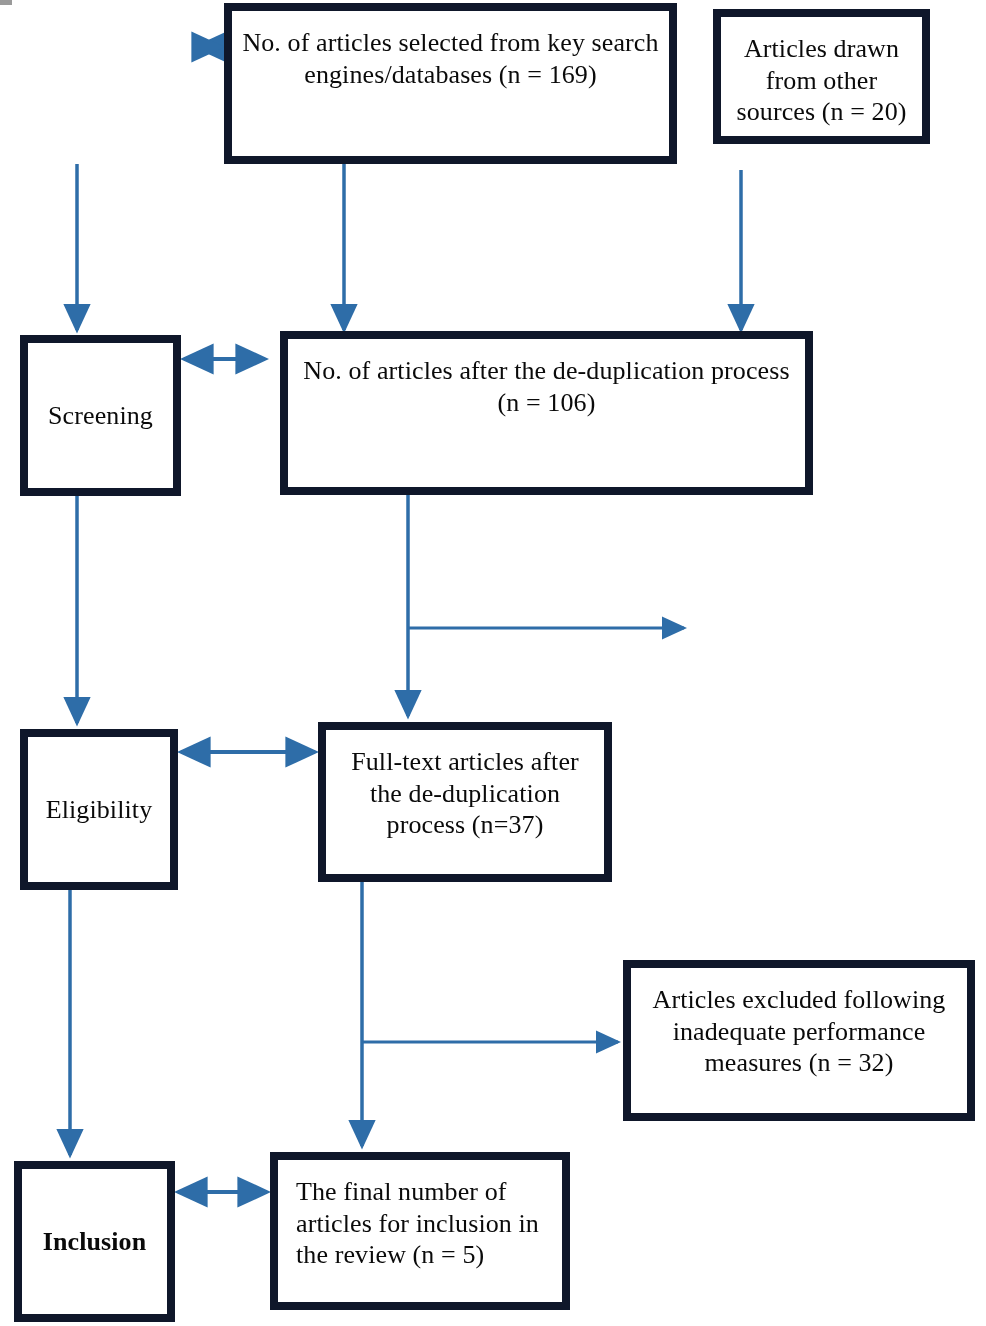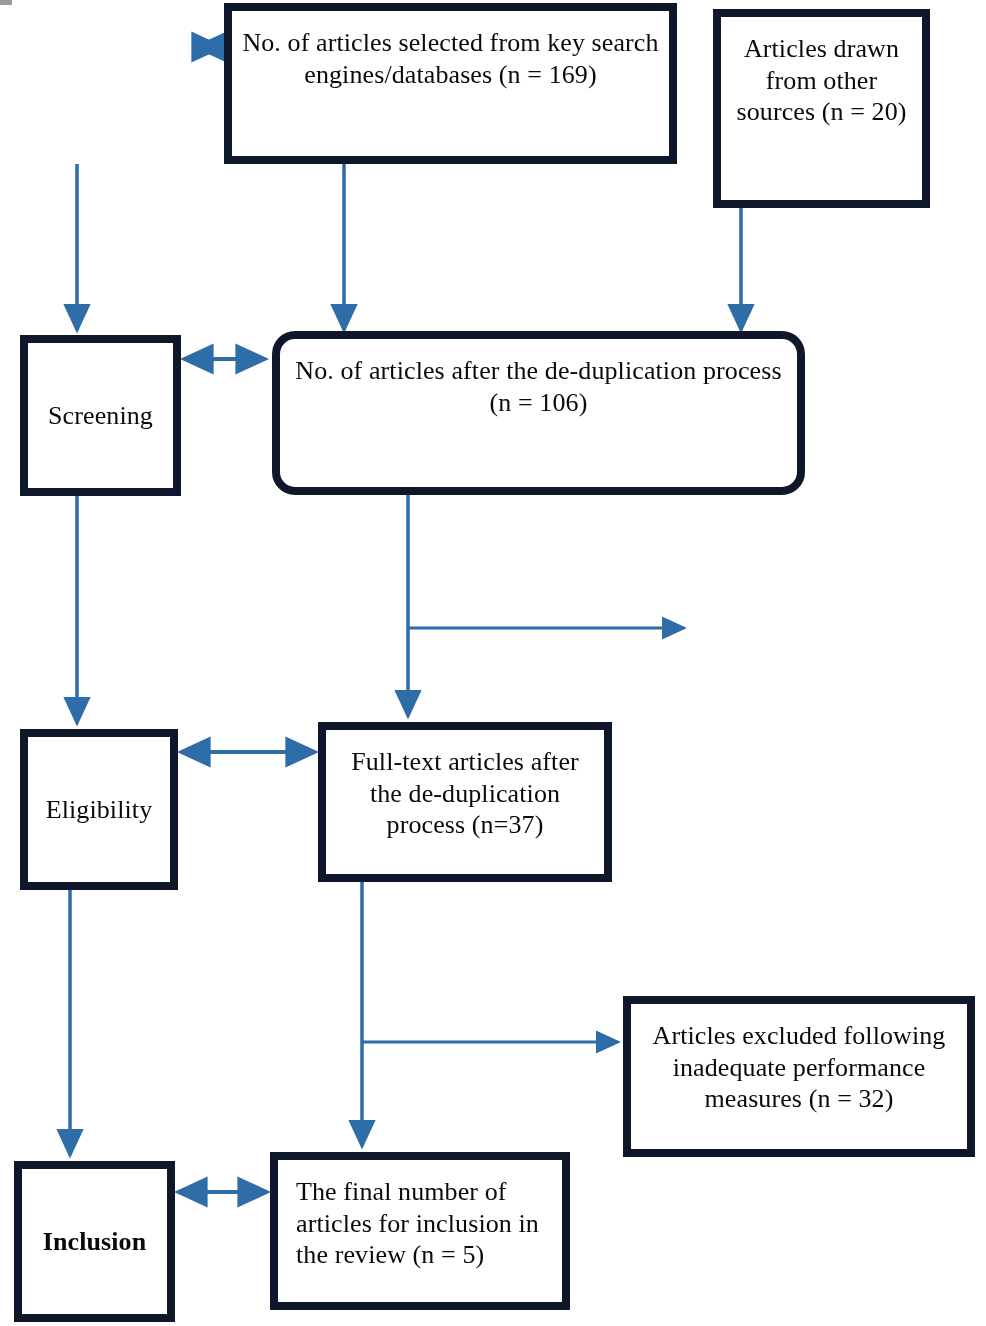--- a/index.html
+++ b/index.html
@@ -134,42 +134,42 @@
     <g>
       <line x1="178" y1="1192" x2="267" y2="1192" stroke="#2E6DA8" stroke-width="4" marker-start="url(#arrowhead-start)" marker-end="url(#arrowhead-end)"></line>
     </g>
   </svg>
 
 
   <div class="node-box align-top" style="left:224px; top:3px; width:453px; height:161px;">
     <span class="node-text">No. of articles selected from key search engines/databases (n = 169)</span>
   </div>
 
-  <div class="node-box align-top" style="left:713px; top:9px; width:217px; height:199px;">
+  <div class="node-box align-top" style="left:713px; top:9px; width:217px; height:135px;">
     <span class="node-text">Articles drawn from other sources (n = 20)</span>
   </div>
 
   <div class="node-box" style="left:20px; top:335px; width:161px; height:161px;">
     <span class="node-text">Screening</span>
   </div>
 
-  <div class="node-box align-top" style="left:272px; top:331px; width:533px; height:164px;border-radius:23px;">
+  <div class="node-box align-top" style="left:280px; top:331px; width:533px; height:164px;">
     <span class="node-text">No. of articles after the de-duplication process (n = 106)</span>
   </div>
 
 
   <div class="node-box" style="left:20px; top:729px; width:158px; height:161px;">
     <span class="node-text">Eligibility</span>
   </div>
 
   <div class="node-box align-top" style="left:318px; top:722px; width:294px; height:160px;">
     <span class="node-text">Full-text articles after the de-duplication process (n=37)</span>
   </div>
 
-  <div class="node-box align-top" style="left:623px; top:960px; width:352px; height:161px;margin-top:36px;">
+  <div class="node-box align-top" style="left:623px; top:960px; width:352px; height:161px;">
     <span class="node-text">Articles excluded following inadequate performance measures (n = 32)</span>
   </div>
 
   <div class="node-box" style="left:14px; top:1161px; width:161px; height:161px;font-weight:bold;">
     <span class="node-text">Inclusion</span>
   </div>
 
   <div class="node-box align-top text-left" style="left:270px; top:1152px; width:300px; height:158px;">
     <span class="node-text">The final number of articles for inclusion in the review (n = 5)</span>
   </div>

